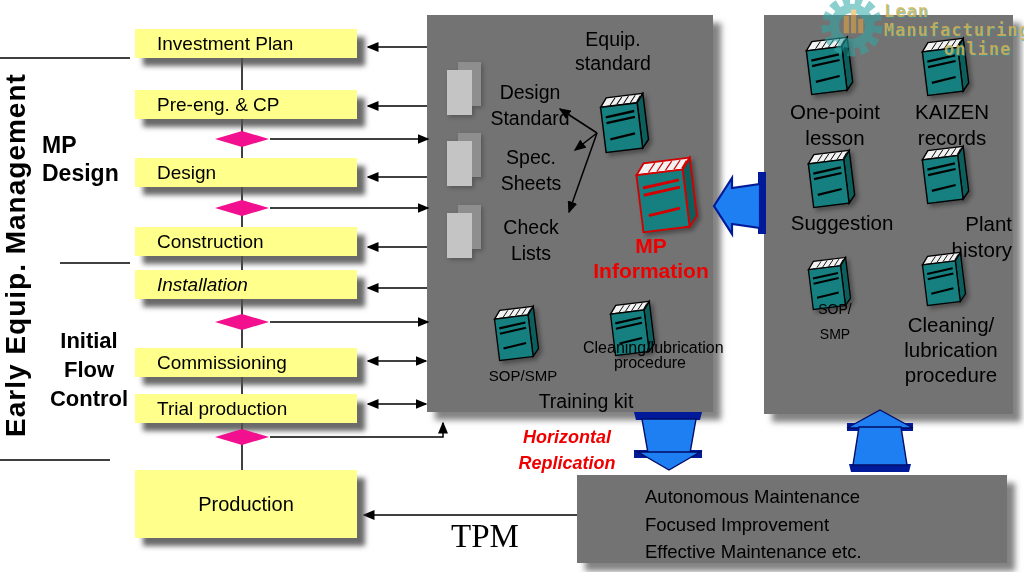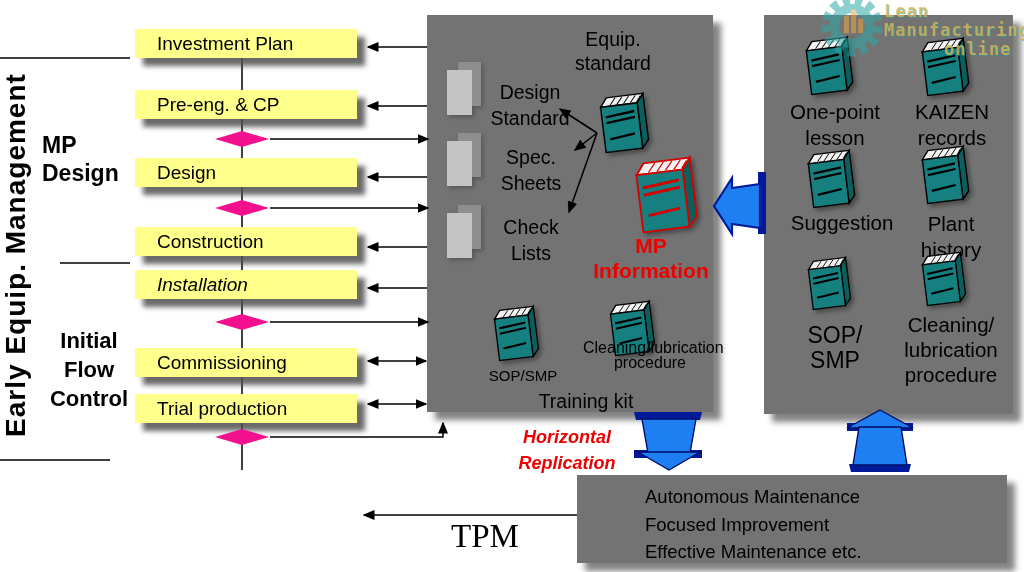--- a/index.html
+++ b/index.html
@@ -112,20 +112,23 @@
     </div>
   <div class="flow-box" style="top:270px;font-style:italic;">
       <span>Installation</span>
     </div>
   <div class="flow-box" style="top:348px;">
       <span>Commissioning</span>
     </div>
   <div class="flow-box" style="top:394px;">
       <span>Trial production</span>
     </div>
+  <div class="flow-box production" style="top:470px;">
+      <span>Production</span>
+    </div>
 
   <div class="diamond" style="top:131px;"></div>
   <div class="diamond" style="top:200px;"></div>
   <div class="diamond" style="top:314px;"></div>
   <div class="diamond" style="top:429px;"></div>
 
   <div class="t" style="left:553px;top:27px;width:120px;">
     <div>Equip.</div>
     <div>standard</div>
   </div>
@@ -187,31 +190,31 @@
     <div>KAIZEN</div>
     <div>records</div>
   </div>
   <svg class="book" style="left:805px;top:149px;width:52px;height:60px;" viewBox="0 0 54 64">
       <use href="#book-shape"></use>
     </svg>
   <svg class="book" style="left:919px;top:145px;width:52px;height:60px;" viewBox="0 0 54 64">
       <use href="#book-shape"></use>
     </svg>
   <div class="t" style="left:780px;top:211px;width:124px;font-size:20.5px;">Suggestion</div>
-  <div class="t" style="left:890px;top:211px;width:122px;font-size:20.5px;line-height:26px;">
+  <div class="t" style="left:890px;top:211px;width:122px;font-size:20.5px;line-height:26px;text-align:right;">
     <div>Plant</div>
     <div>history</div>
   </div>
   <svg class="book" style="left:806px;top:254px;width:46px;height:59px;" viewBox="0 0 54 64">
       <use href="#book-shape"></use>
     </svg>
   <svg class="book" style="left:920px;top:249px;width:47px;height:60px;" viewBox="0 0 54 64">
       <use href="#book-shape"></use>
     </svg>
-  <div class="t" style="left:775px;top:323px;width:120px;font-size:23px;line-height:25px;">
+  <div class="t" style="left:775px;top:297px;width:120px;font-size:14px;line-height:25px;">
     <div>SOP/</div>
     <div>SMP</div>
   </div>
   <div class="t" style="left:880px;top:312px;width:142px;font-size:20.5px;line-height:25px;">
     <div>Cleaning/</div>
     <div>lubrication</div>
     <div>procedure</div>
   </div>
 
   <svg class="bluearrow" style="left:708px;top:170px;width:62px;height:68px;" viewBox="0 0 62 68">

